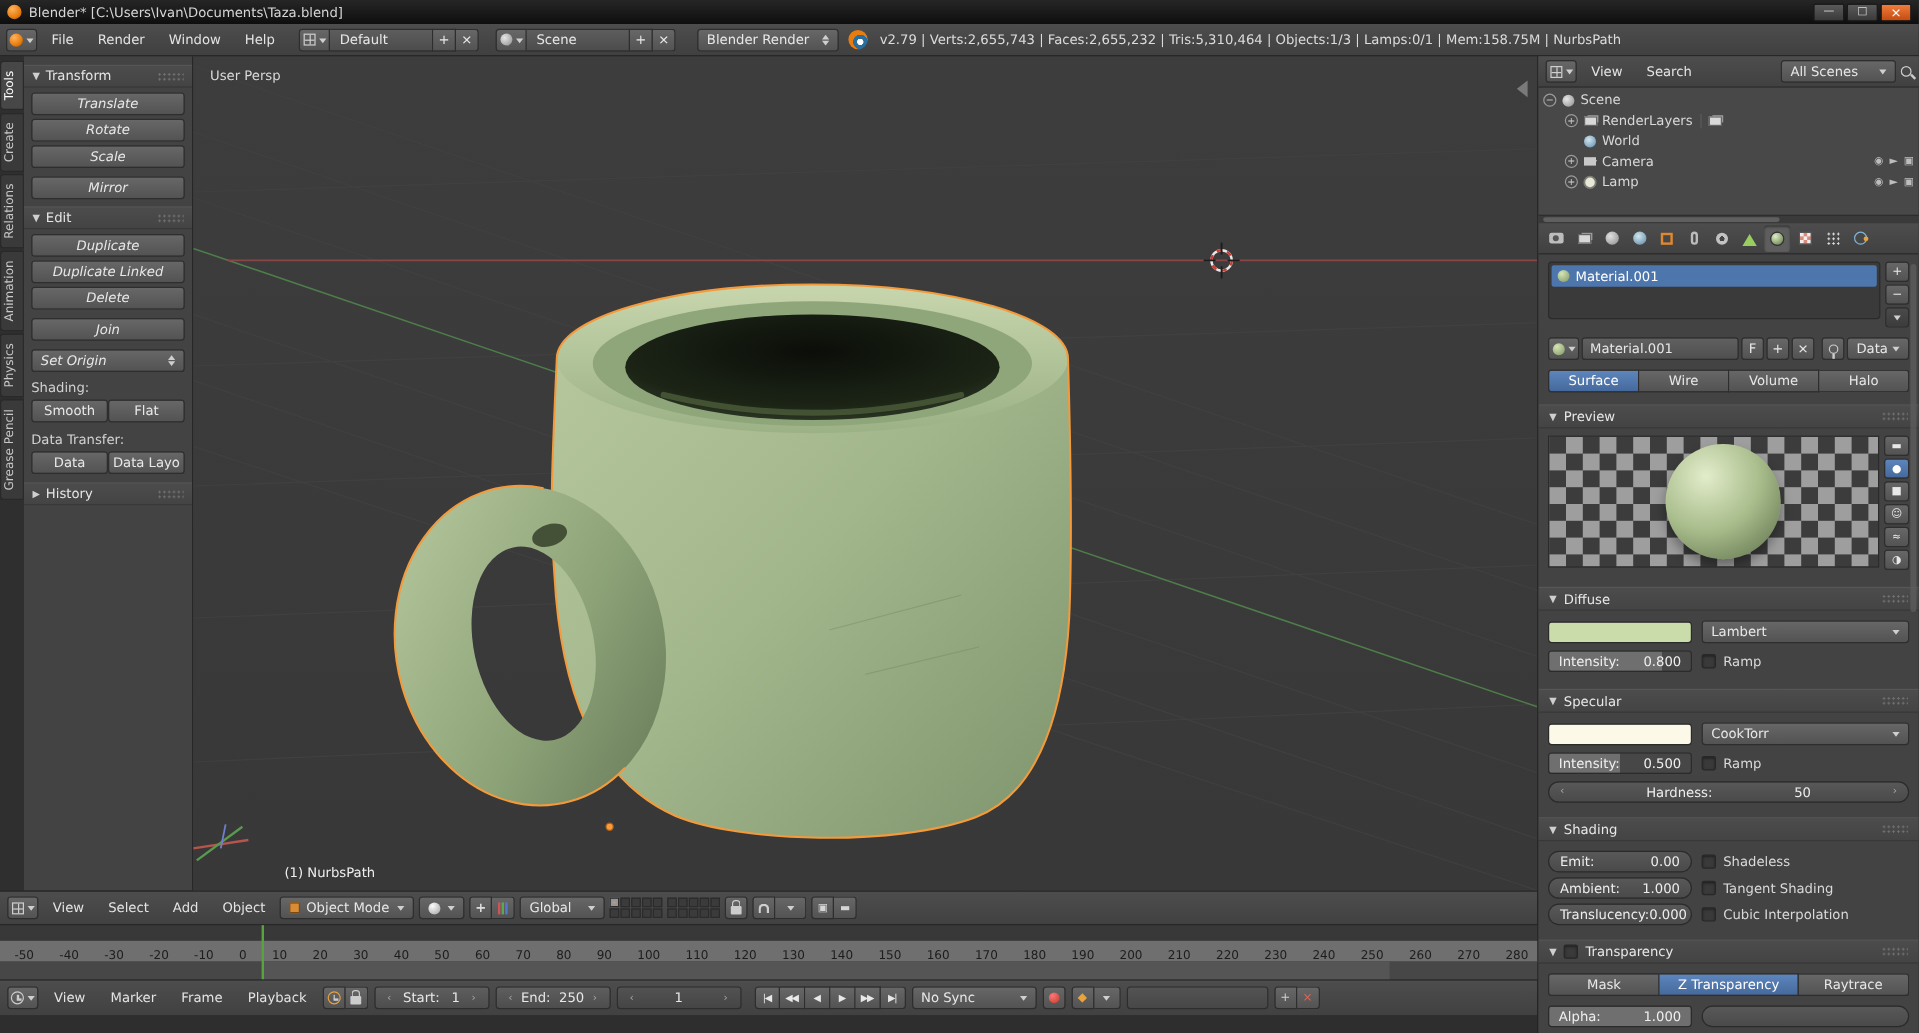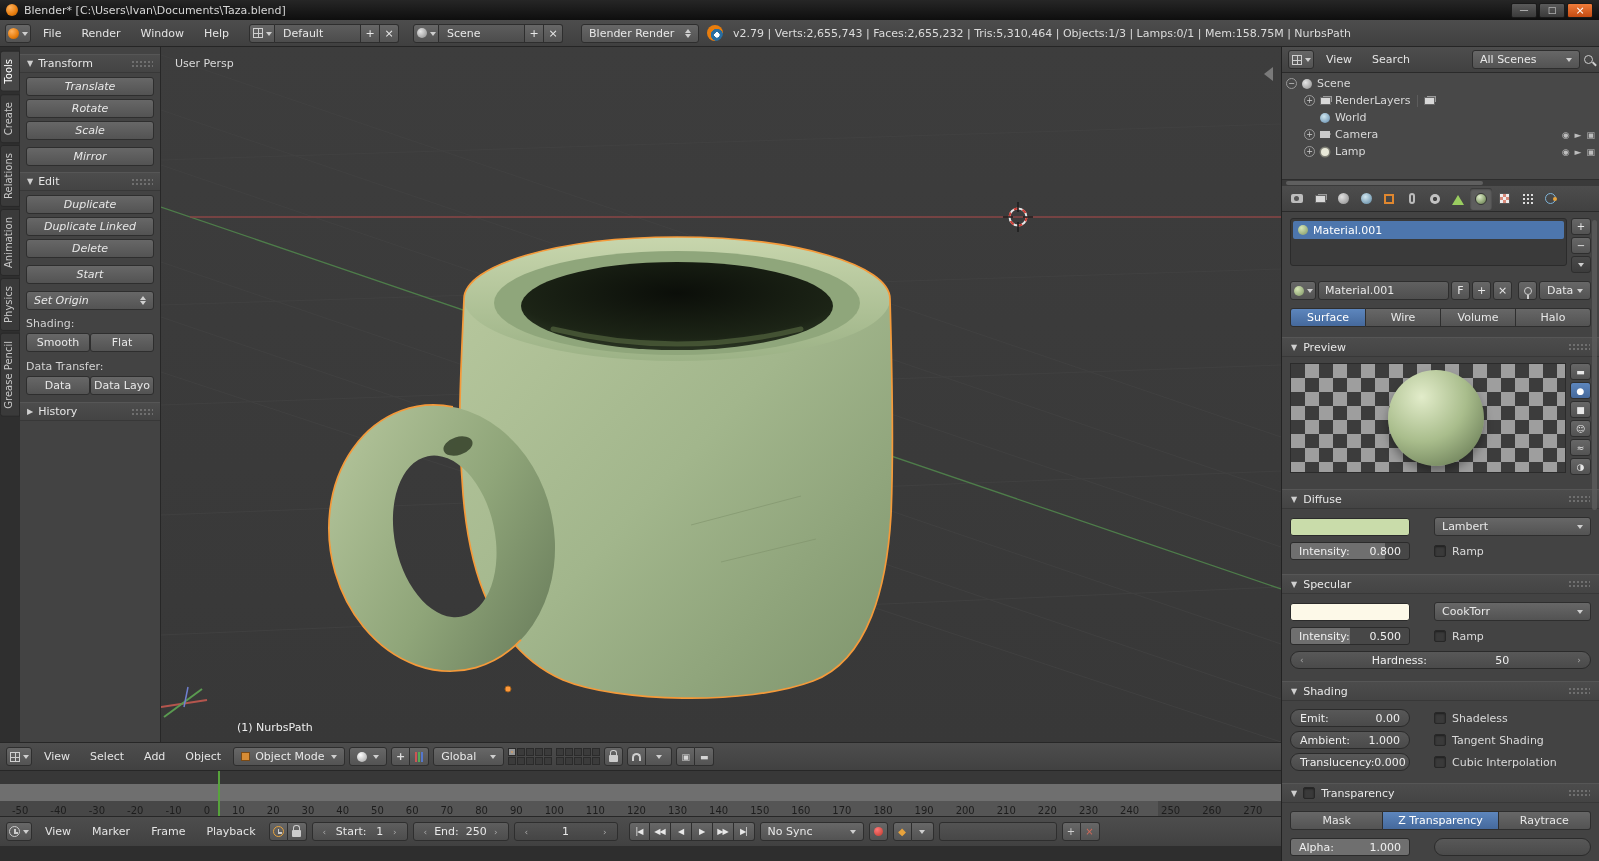--- a/index.html
+++ b/index.html
@@ -78,21 +78,21 @@
   .lock-ic { width:9px; height:7px; background:#ccc; border-radius:1px; position:relative; margin-top:4px; }
   .lock-ic::before { content:""; position:absolute; left:1px; top:-5px; width:5px; height:5px; border:1.5px solid #ccc; border-bottom:none; border-radius:3px 3px 0 0; }
   .magnet-ic { width:9px; height:8px; border:2.5px solid #cfcfcf; border-bottom:none; border-radius:5px 5px 0 0; }
   .glyph { font-size:9px; color:#d5d5d5; }
 
   
   .tl-area { height:46px; position:relative; background:#383838; border-top:1px solid #272727; }
   .tl-band { position:absolute; left:0; right:0; top:13px; height:18px; background:#6f6f6f; }
   .tl-lower { position:absolute; left:0; right:0; bottom:0; height:15px; background:#474747; }
   .tl-range { position:absolute; left:219px; width:939px; top:0; bottom:0; background:#555; }
-  .tl-ruler-labels { position:absolute; left:12px; width:1262px; top:28px; height:18px; display:flex; justify-content:space-between; align-items:flex-end;gap:22px; }
+  .tl-ruler-labels { position:absolute; left:12px; width:1262px; top:14px; height:18px; display:flex; justify-content:space-between; align-items:flex-end; }
   .tl-num { font-size:10px; color:#1d1d1d; line-height:13px; }
   .tl-playhead { position:absolute; left:218px; top:0; bottom:0; width:2px; background:#57a33c; }
   .tl-header { height:30px; background:linear-gradient(#4d4d4d,#414141); border-top:1px solid #272727; display:flex; align-items:center; padding:0 6px; gap:5px; }
   .bottom-fill { flex:1; background:#2e2e2e; }
   .num-field { justify-content:space-between; padding:0 10px; background:linear-gradient(#5e5e5e,#4d4d4d); position:relative; }
   .num-field .arr { color:#a8a8a8; font-size:9px; }
   .clock-ic { width:11px; height:11px; border:1.5px solid #ccc; border-radius:50%; position:relative; }
   .clock-ic::before { content:""; position:absolute; left:4px; top:2px; width:1.5px; height:4px; background:#ccc; }
   .clock-ic::after { content:""; position:absolute; left:4px; top:5px; width:4px; height:1.5px; background:#ccc; }
   .pb-btn { width:21px; height:19px; font-size:8px; letter-spacing:-1px; }
@@ -139,21 +139,21 @@
   .pin-ic::after { content:""; position:absolute; left:2.5px; top:7px; width:1.5px; height:4px; background:#ccc; }
   .seg4 { display:flex; margin-top:8px; }
   .seg4 .btn { flex:1; height:19px; }
   .btn.active-blue { background:linear-gradient(#5d86bd,#45699c); color:#fff; }
   .sec-head { height:20px; display:flex; align-items:center; gap:6px; margin:10px -8px 0; padding:0 9px; background:linear-gradient(#4c4c4c,#444); border-top:1px solid #565656; border-bottom:1px solid #383838; color:#e8e8e8; }
   .preview-row { display:flex; gap:4px; margin-top:6px; }
   .preview-box { flex:1; height:110px; border:1px solid #2b2b2b; position:relative; overflow:hidden; background:repeating-conic-gradient(#9e9e9e 0% 25%, #3c3c3c 0% 50%); background-size:28px 28px; }
   .preview-sphere { position:absolute; left:50%; top:50%; width:96px; height:96px; margin:-48px 0 0 -40px; border-radius:50%; background:radial-gradient(circle at 35% 28%, #e2ecca, #a9bd8c 48%, #74875f 82%, #5c6e4c); box-shadow:0 6px 10px rgba(0,0,0,.35); }
   .pv-col { width:21px; display:flex; flex-direction:column; gap:2px; }
   .pv-col .btn { height:17px; font-size:9px; }
-  .two-col { display:flex; gap:24px; margin-top:8px; align-items:center; }
+  .two-col { display:flex; gap:8px; margin-top:8px; align-items:center; }
   .col-l { width:120px; flex:0 0 auto; }
   .col-r { flex:1; display:flex; align-items:center; gap:6px; }
   .swatch { height:18px; border-radius:3px; border:1px solid #2b2b2b; width:100%; }
   .slider { height:18px; border:1px solid #2b2b2b; border-radius:3px; display:flex; align-items:center; justify-content:space-between; padding:0 8px; color:#f0f0f0; background:linear-gradient(to right, #6f6f6f var(--f,50%), #474747 var(--f,50%)); }
   .numf { height:18px; border:1px solid #2b2b2b; border-radius:9px; display:flex; align-items:center; justify-content:space-between; padding:0 9px; color:#eee; background:linear-gradient(#585858,#4a4a4a); }
   .chk { width:12px; height:12px; background:#3a3a3a; border:1px solid #272727; border-radius:2px; box-shadow:inset 0 1px 2px rgba(0,0,0,.5); flex:0 0 auto; }
   .chk-lbl { color:#dadada; }
   .wide { margin-top:6px; }
   .props-scroll { position:absolute; right:2px; top:34px; width:5px; height:290px; background:#5e5e5e; border-radius:3px; opacity:.75; }
 
@@ -254,21 +254,21 @@
           <div class="btn tool-btn" style="margin-top:4px;">Mirror</div>
 
           <div class="shead">
             <span class="tri">▼</span>
             <span>Edit</span>
             <span class="grip"></span>
           </div>
           <div class="btn tool-btn">Duplicate</div>
           <div class="btn tool-btn">Duplicate Linked</div>
           <div class="btn tool-btn">Delete</div>
-          <div class="btn tool-btn" style="margin-top:4px;">Start</div>
+          <div class="btn tool-btn" style="margin-top:4px;">Join</div>
           <div class="btn tool-btn dd" style="margin-top:4px;">
             <span>Set Origin</span>
             <span class="chev2">
                 <i class="up"></i>
                 <i class="dn"></i>
               </span>
           </div>
 
           <div class="lbl">Shading:</div>
           <div class="seg">
@@ -587,21 +587,21 @@
     <div class="right-panel">
 
       <div class="outliner">
         <div class="out-header">
           <div class="btn icon-btn">
             <span class="grid-ic"></span>
             <span class="chev"></span>
           </div>
           <span class="menu-item">View</span>
           <span class="menu-item">Search</span>
-          <div class="btn dd" style="width:108px; margin-left:auto;">
+          <div class="btn dd" style="width:96px; margin-left:auto;">
             <span>All Scenes</span>
             <span class="chev"></span>
           </div>
           <span class="search-ic"></span>
         </div>
         <div class="out-body">
           <div class="out-row">
             <span class="expander">−</span>
             <span class="tree-ic">
                 <span class="i-ball"></span>

